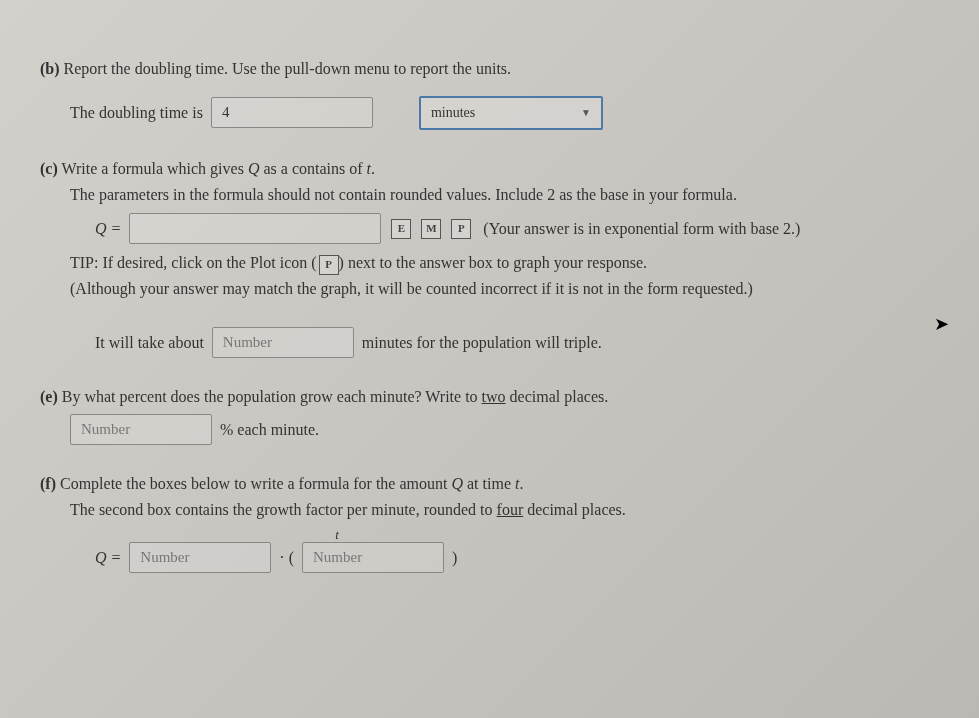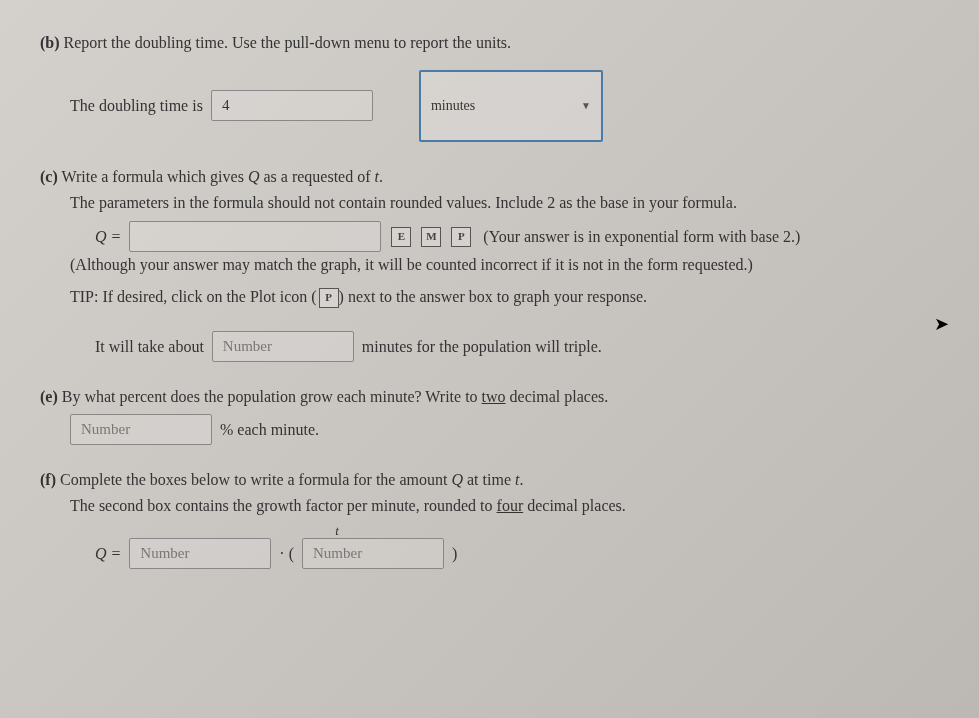--- a/index.html
+++ b/index.html
@@ -9,20 +9,21 @@
     height: 718px;
     box-sizing: border-box;
     font-family: Georgia, 'Times New Roman', serif;
     font-size: 16px;
     color: #333;
     background: linear-gradient(135deg, #d4d0cc 0%, #c8c4c0 50%, #bcb8b4 100%);
     line-height: 1.6;
   }
   .part {
     margin-bottom: 22px;
+    margin-top: 26px;
   }
   .label {
     font-weight: bold;
   }
   .indent {
     margin-left: 30px;
   }
   .indent2 {
     margin-left: 55px;
   }
@@ -37,21 +38,21 @@
     vertical-align: middle;
   }
   input.text-box::placeholder {
     color: #777;
   }
   .select-box {
     display: inline-flex;
     align-items: center;
     border: 2px solid #4a7ba6;
     background: rgba(255,255,255,0.2);
-    padding: 23px 10px;
+    padding: 4px 10px;
     font-size: 14px;
     border-radius: 2px;
     vertical-align: middle;
     width: 160px;
     justify-content: space-between;
     cursor: pointer;
   }
   .caret {
     font-size: 10px;
     color: #555;
@@ -116,36 +117,36 @@
       <span>minutes</span>
       <span class="caret">▼</span>
     </div>
   </div>
 </div>
 
 <div class="part">
   <div class="row">
     <span class="label">(c)</span>
     <span>
-      <span>Write a formula which gives </span><span class="italic">Q</span><span> as a requested of </span><span class="italic">t</span><span>.</span>
+      <span>Write a formula which gives </span><span class="italic">Q</span><span> as a contains of </span><span class="italic">t</span><span>.</span>
     </span>
   </div>
   <div class="indent row">The parameters in the formula should not contain rounded values.  Include 2 as the base in your formula.</div>
   <div class="indent2 flex-row" style="margin-top:6px">
     <span class="italic">Q =</span>
     <input class="text-box" style="width: 230px;">
     <span class="helper-icon">E</span>
     <span class="helper-icon">M</span>
     <span class="helper-icon">P</span>
     <span style="margin-left:4px">(Your answer is in exponential form with base 2.)</span>
   </div>
-  <div class="indent row">(Although your answer may match the graph, it will be counted incorrect if it is not in the form requested.)</div>
   <div class="indent row" style="margin-top:6px">
     <span>TIP: If desired, click on the Plot icon (</span><span class="helper-icon">P</span><span>) next to the answer box to graph your response.</span>
   </div>
+  <div class="indent row">(Although your answer may match the graph, it will be counted incorrect if it is not in the form requested.)</div>
 </div>
 
 <div class="part">
   <div class="line indent2 flex-row">
     <span>It will take about</span>
     <input class="text-box" style="width: 120px;" placeholder="Number">
     <span>minutes for the population will triple.</span>
   </div>
 </div>
 

